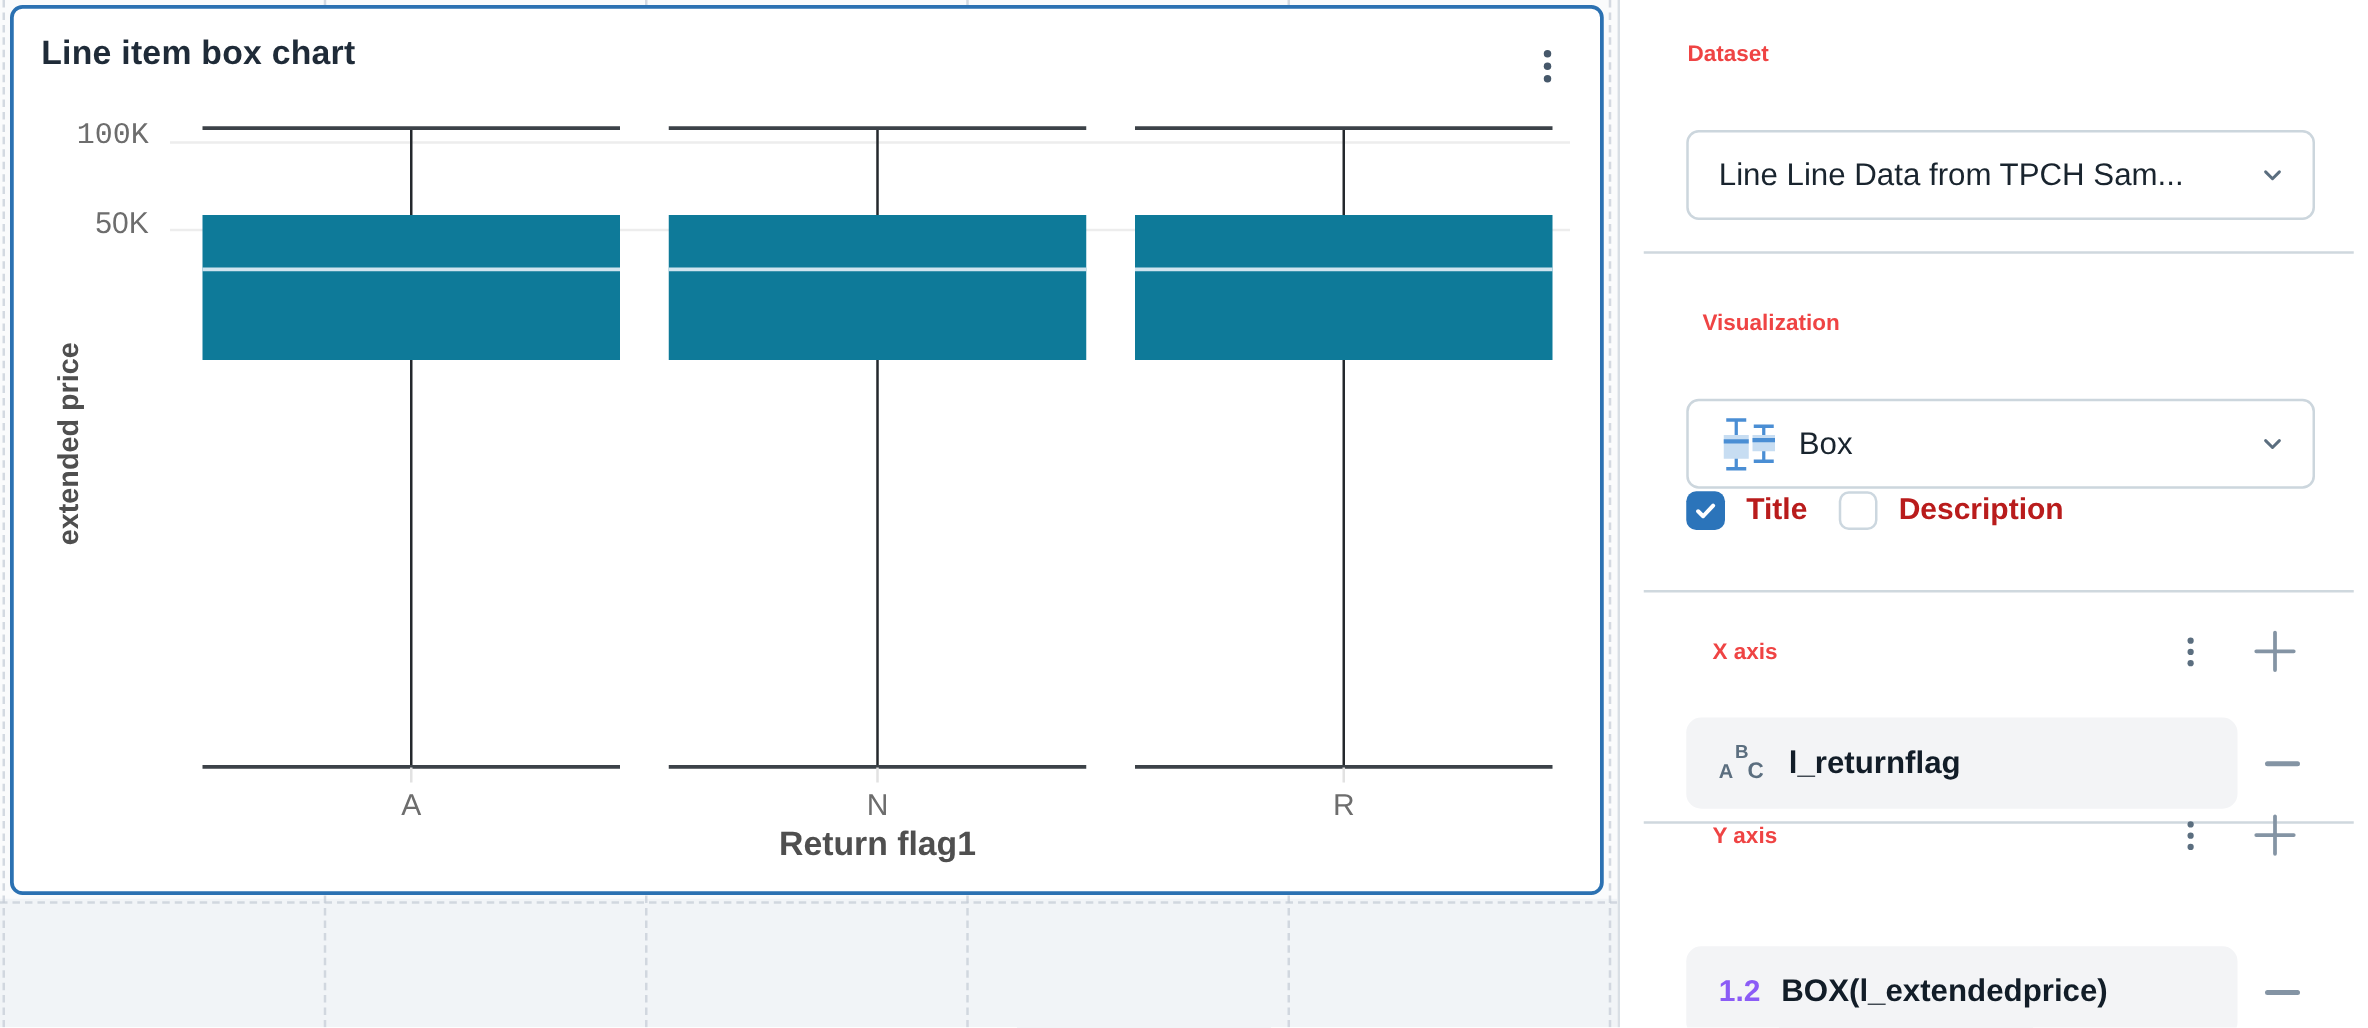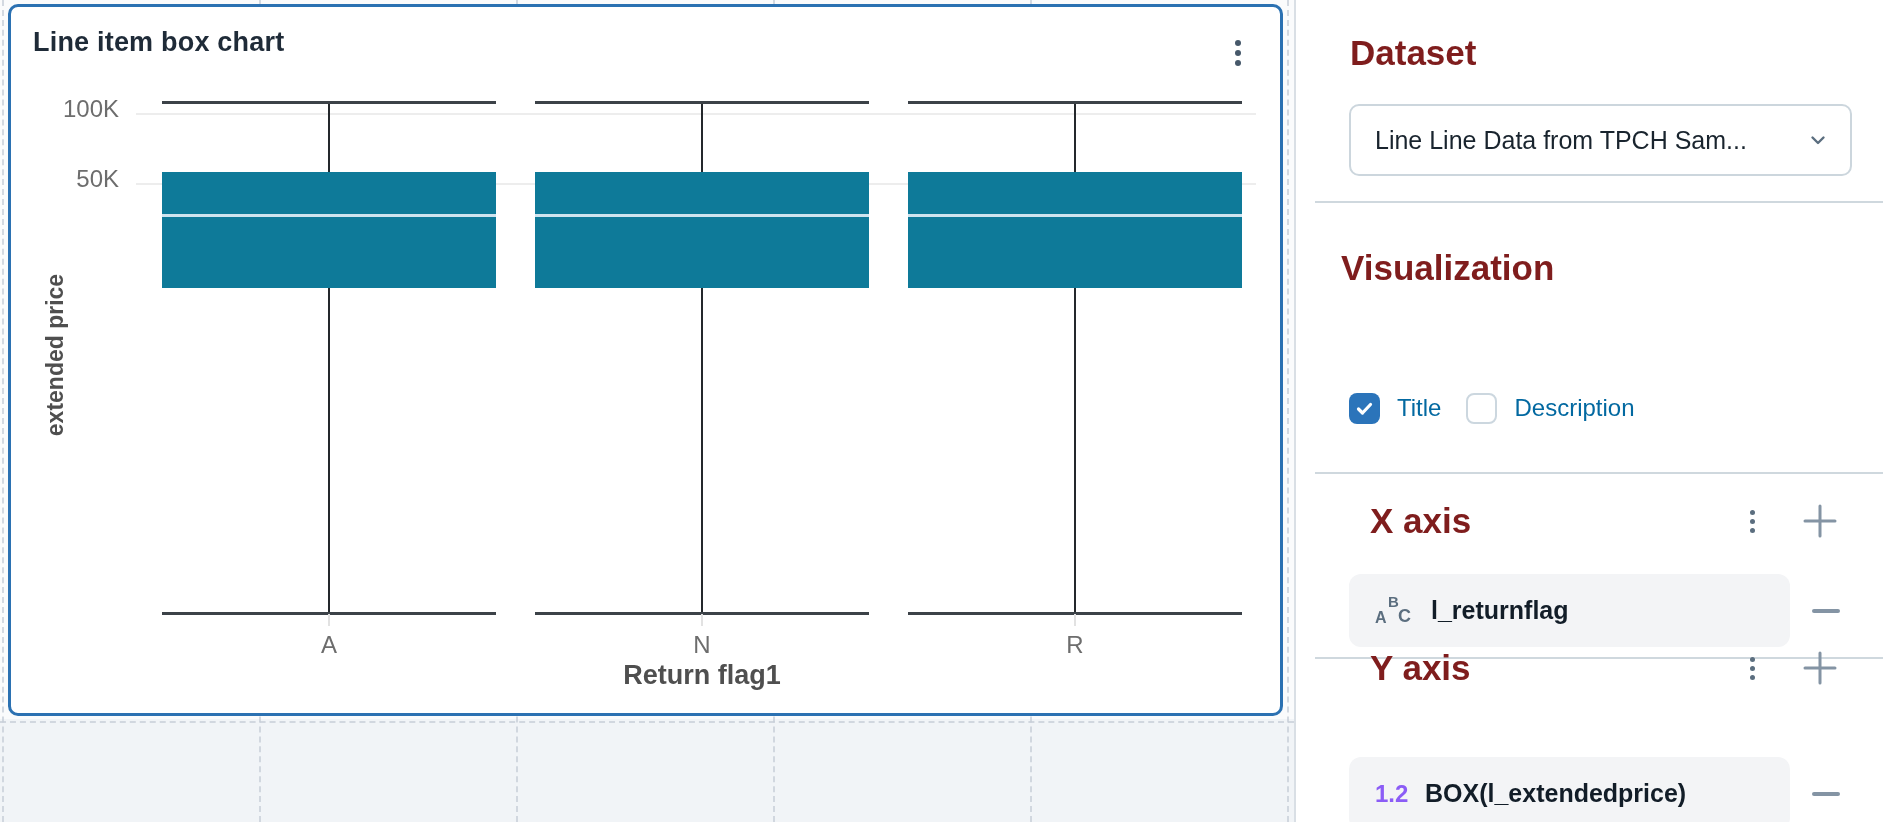--- a/index.html
+++ b/index.html
@@ -53,41 +53,41 @@
     position:absolute; left:44px; top:348px;
     transform:translate(-50%,-50%) rotate(-90deg); white-space:nowrap;
     font-size:23px; font-weight:bold; color:#4f4f4f;
   }
 
   
   .panel {
     position:absolute; left:1294px; top:0; width:600px; height:822px;
     background:#ffffff; border-left:2px solid #d9dfe5;
   }
-  .panel h3 { position:absolute; margin:0; font-size:35px; font-weight:bold; color:#7f1d1d; }
+  .panel h3 { position:absolute; margin:0; font-size:18px; font-weight:bold; color:#ef4444; }
   .divider { position:absolute; left:19px; width:568px; height:0; border-top:2px solid #cfd8de; }
 
   .select {
     position:absolute; left:53px; width:503px; height:72px;
     border:2px solid #ccd6dd; border-radius:10px; background:#fff;
     display:flex; align-items:center; padding:0 20px 0 24px;
     font-size:25px; color:#19242e; cursor:pointer;
   }
   .select .sel-text { flex:1; white-space:nowrap; overflow:hidden; }
   .viz-icon { width:50px; height:48px; margin-right:14px; flex:none; display:inline-flex; }
   .chev { flex:none; margin-left:12px; }
 
   .check-row { position:absolute; left:53px; top:392px; height:32px; display:flex; align-items:center; }
   .checkbox {
     width:31px; height:31px; border-radius:8px; flex:none; cursor:pointer;
     display:inline-flex; align-items:center; justify-content:center;
   }
   .checkbox.checked { background:#2b74ba; }
   .checkbox.unchecked { background:#fff; border:2px solid #ccd7df; }
-  .check-label { font-size:24px; font-weight:400; color:#0369a1; margin-left:17px; cursor:default; }
+  .check-label { font-size:24px; font-weight:700; color:#b91c1c; margin-left:17px; cursor:default; }
   .check-label.first { margin-right:25px; }
 
   .axis-head { position:absolute; left:54px; right:56px; height:36px; display:flex; align-items:center; }
   .axis-head h3 { position:static; flex:1;margin-left:20px; }
   .kebab-sm {
     display:inline-flex; flex-direction:column; align-items:center; justify-content:center; gap:4px;
     width:28px; height:36px; margin-right:36px; cursor:pointer; background:none; border:none; padding:0;
   }
   .kebab-sm i { width:5px; height:5px; border-radius:50%; background:#5b6e7f; }
   .plus-btn { width:36px; height:36px; cursor:pointer; background:none; border:none; padding:0; display:inline-flex; }
@@ -129,21 +129,21 @@
       <div class="card-title">Line item box chart</div>
       <button class="kebab" aria-label="card menu">
         <i></i>
           <i></i>
           <i></i>
       </button>
       <div class="chart" id="chart">
         <div class="y-axis-title">extended price</div>
         <div class="x-axis-title">Return flag1</div>
       <div class="gridline" style="top: 106px; background: rgb(237, 237, 237);"></div>
-          <div class="ytick-label" style="top: 102px;">100K</div>
+          <div class="ytick-label" style="top: 102px; font-family: Liberation Mono, monospace;">100K</div>
           <div class="gridline" style="top: 176px; background: rgb(237, 237, 237);"></div>
           <div class="ytick-label" style="top: 172px;">50K</div>
           <div class="whisker" style="left: 317px; top: 95.4608px; height: 510.624px; background: rgb(36, 40, 44);"></div>
           <div class="cap" style="left: 151px; top: 94.4608px; width: 334px; background: rgb(60, 66, 72);"></div>
           <div class="cap" style="left: 151px; top: 605.085px; width: 334px; background: rgb(60, 66, 72);"></div>
           <div class="boxrect" style="left: 151px; top: 164.916px; width: 334px; height: 115.956px; background: rgb(14, 122, 153);"></div>
           <div class="medianline" style="left: 151px; top: 206.782px; width: 334px; background: rgb(207, 228, 239);"></div>
           <div class="xtick" style="left: 317px;"></div>
           <div class="xlabel" style="left: 318px;">A</div>
           <div class="whisker" style="left: 690px; top: 95.4608px; height: 510.624px; background: rgb(36, 40, 44);"></div>
@@ -169,21 +169,41 @@
     <h3 style="left:54px; top:33px">Dataset</h3>
     <div class="select" style="top:104px">
       <span class="sel-text">Line Line Data from TPCH Sam...</span>
       <svg class="chev" width="24" height="24" viewBox="0 0 24 24">
         <path d="M6.5 9.5 L12 15 L17.5 9.5" fill="none" stroke="#5b6e7f" stroke-width="2.4" stroke-linecap="round" stroke-linejoin="round"></path>
       </svg>
     </div>
 
     <div class="divider" style="top:201px"></div>
 
-    <h3 style="left:45px; top:248px">Visualization</h3>
+    <h3 style="left:66px; top:248px">Visualization</h3>
+    <div class="select" style="top:319px">
+      <span class="viz-icon">
+        <svg width="50" height="48" viewBox="0 0 50 48">
+          <line x1="14" y1="5" x2="14" y2="44" stroke="#4a8ed4" stroke-width="2.6"></line>
+          <line x1="6" y1="5" x2="22" y2="5" stroke="#4a8ed4" stroke-width="2.8"></line>
+          <line x1="6" y1="44" x2="22" y2="44" stroke="#4a8ed4" stroke-width="2.8"></line>
+          <rect x="4" y="17" width="20" height="19" fill="#c7ddf2"></rect>
+          <line x1="4" y1="22" x2="24" y2="22" stroke="#4a8ed4" stroke-width="3.4"></line>
+          <line x1="36" y1="10" x2="36" y2="38" stroke="#4a8ed4" stroke-width="2.6"></line>
+          <line x1="28" y1="10" x2="44" y2="10" stroke="#4a8ed4" stroke-width="2.8"></line>
+          <line x1="28" y1="38" x2="44" y2="38" stroke="#4a8ed4" stroke-width="2.8"></line>
+          <rect x="27" y="17" width="18" height="13" fill="#c7ddf2"></rect>
+          <line x1="27" y1="21" x2="45" y2="21" stroke="#4a8ed4" stroke-width="3.4"></line>
+        </svg>
+      </span>
+      <span class="sel-text">Box</span>
+      <svg class="chev" width="24" height="24" viewBox="0 0 24 24">
+        <path d="M6.5 9.5 L12 15 L17.5 9.5" fill="none" stroke="#5b6e7f" stroke-width="2.4" stroke-linecap="round" stroke-linejoin="round"></path>
+      </svg>
+    </div>
 
     <div class="check-row">
       <span class="checkbox checked">
         <svg width="21" height="21" viewBox="0 0 21 21">
           <path d="M4.5 11 L8.5 15 L16.5 6.5" fill="none" stroke="#ffffff" stroke-width="3.2" stroke-linecap="round" stroke-linejoin="round"></path>
         </svg>
       </span>
       <span class="check-label first">Title</span>
       <span class="checkbox unchecked"></span>
       <span class="check-label">Description</span>

